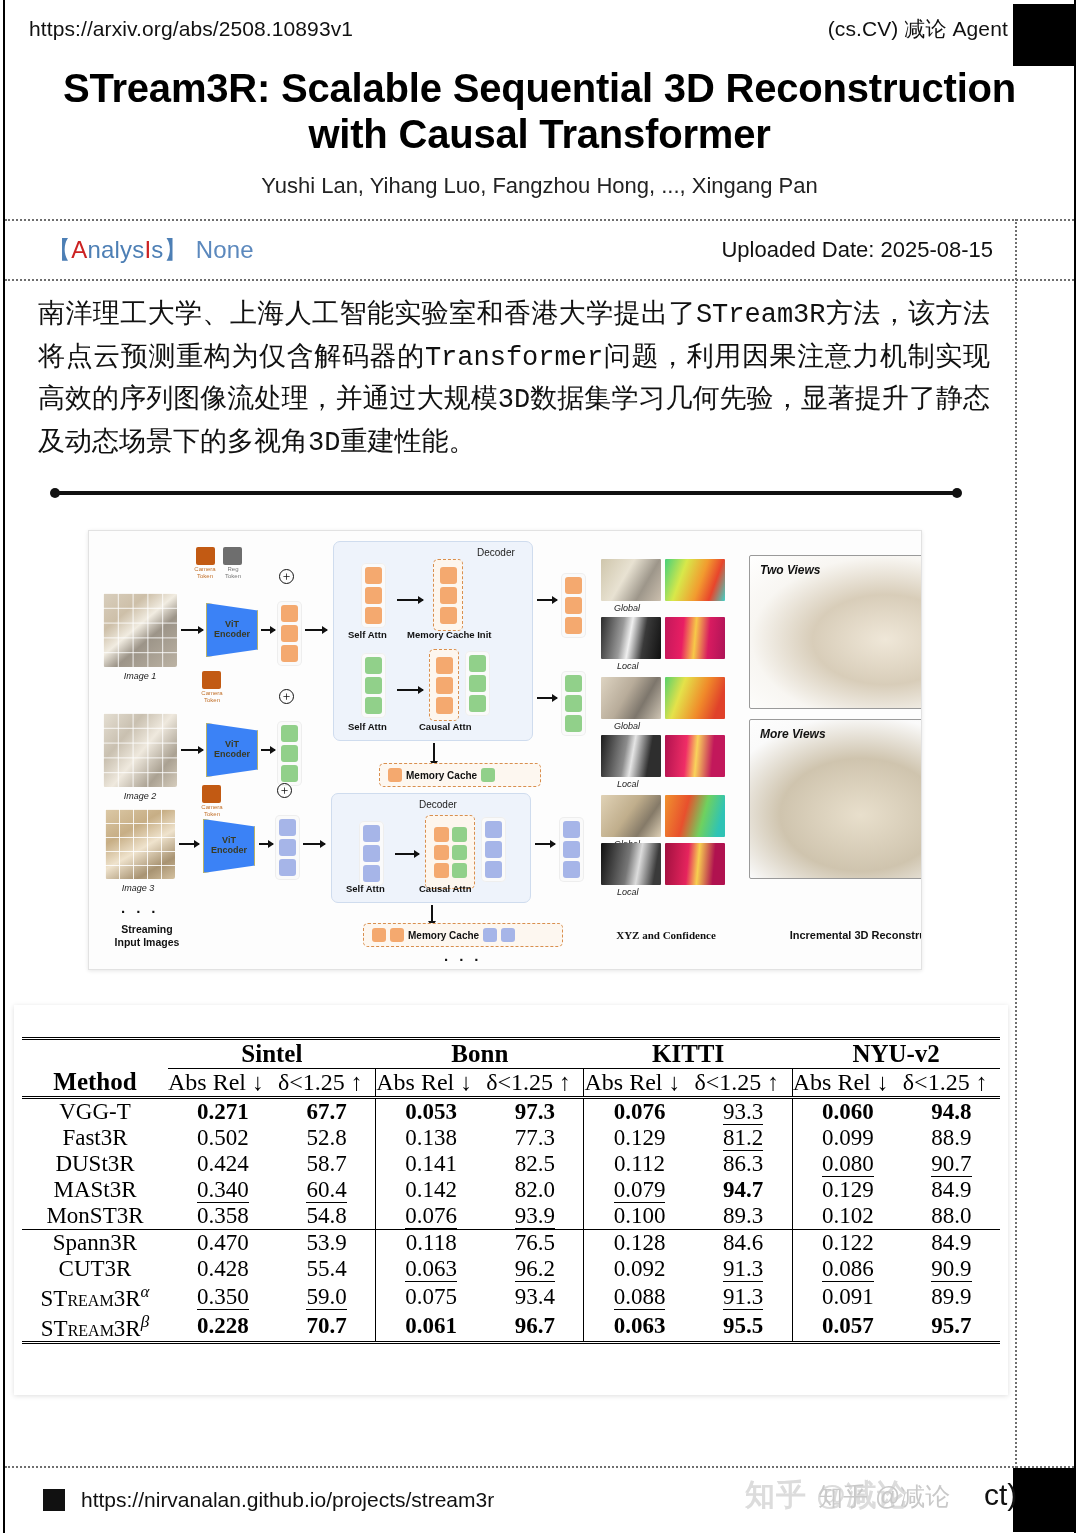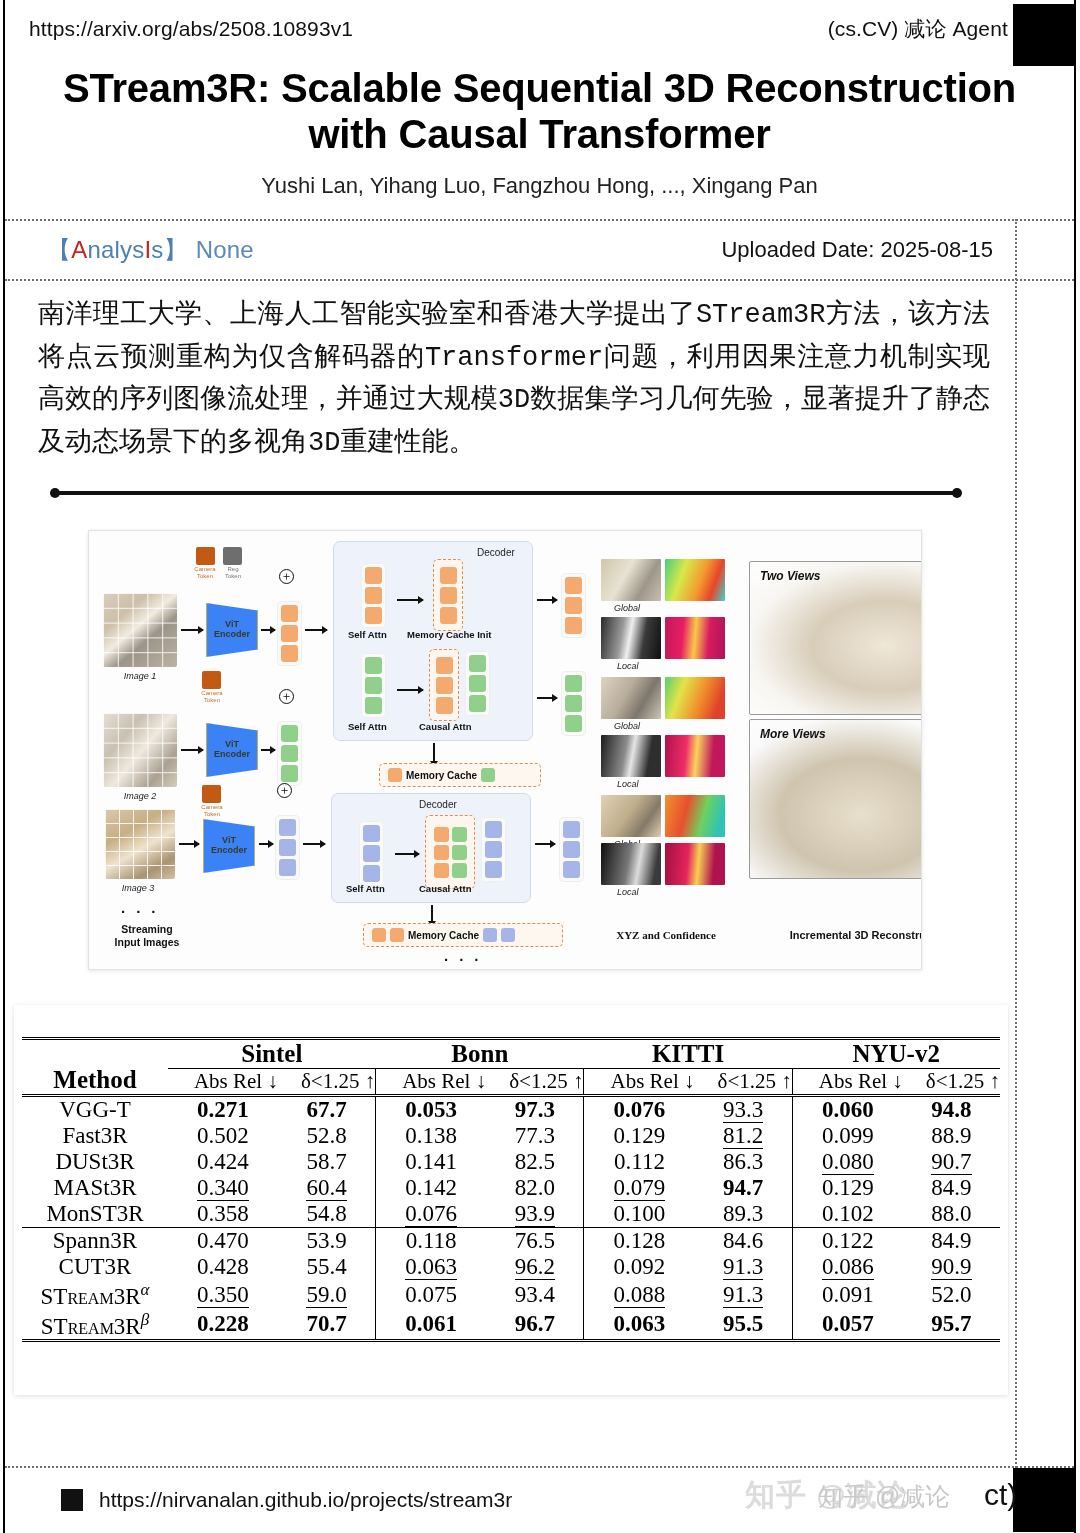--- a/index.html
+++ b/index.html
@@ -178,40 +178,40 @@
     border-collapse:collapse;
     font-family:"Liberation Serif", serif;
     color:#000;
   }
   table.results td, table.results th { padding:0; }
   .grp-head th {
     font-size:25px; font-weight:bold; text-align:center; padding-bottom:2px;
   }
   .grp-head th.sub { border-bottom:1.5px solid #000; }
   .metric-head td {
-    font-size:21px; text-align:right; padding:4px 0 6px 0; white-space:nowrap;
+    font-size:24px; text-align:left; padding:4px 0 6px 0; white-space:nowrap;
   }
   .method-cell {
     font-size:25px; font-weight:bold; text-align:center; vertical-align:bottom; padding-bottom:6px;
   }
   tbody td { font-size:23px; text-align:center; padding:1.5px 0; }
   tbody td.m { text-align:center; font-size:23px; }
   td.b { font-weight:bold; }
   td.u  > span { border-bottom:1.6px solid #000; padding-bottom:0px; }
   .sep-l { border-left:1.6px solid #000; }
   .grp-sep td { height:0; border-top:1.6px solid #000; padding:0; }
   .top-rule td { border-top:3px double #000; height:0; padding:0; }
   .bot-rule td { border-top:3px double #000; height:0; padding:0; }
   .sc { font-variant:small-caps; }
   .sup { font-size:17px; vertical-align:super; font-style:italic; }
 
   
   .footer {
     position:absolute; left:5px; top:1468px; width:1069px; height:63px;
-    display:flex; align-items:center; padding-left:56px;
+    display:flex; align-items:center; padding-left:38px;
   }
   .fav { width:22px; height:22px; background:#111; margin-right:16px; flex:0 0 auto; }
   .proj-url { font-size:21px; color:#111; }
   .watermark {
     position:absolute; left:745px; top:1473px; width:300px; height:44px;
     font-size:30px; font-weight:700; color:#dcdcdc;
     display:flex; align-items:center; white-space:nowrap; overflow:hidden;
     letter-spacing:1px;
   }
   .watermark2 {
@@ -355,21 +355,21 @@
     <div class="gl-cap" style="left:525px; top:190px;">Global</div>
     <div class="map" style="left:576px; top:146px; width:60px; height:42px;
                 background:linear-gradient(110deg,#58d06b,#e4e24a 28%,#f08a2a 60%,#e0412a 85%);"></div>
 
     <div class="map" style="left:512px; top:204px; width:60px; height:42px;
                 background:linear-gradient(100deg,#1c1c1c,#8c8c8c 40%,#e5e5e5 52%,#2e2e2e 78%);"></div>
     <div class="gl-cap" style="left:528px; top:248px;">Local</div>
     <div class="map" style="left:576px; top:204px; width:60px; height:42px;
                 background:linear-gradient(95deg,#b0124f,#ef2d66 35%,#f9d35b 52%,#c2185b 78%);"></div>
 
-    <div class="panel3d" style="left:660px; top:30px; width:248px; height:154px;
+    <div class="panel3d" style="left:660px; top:24px; width:248px; height:154px;
          background:radial-gradient(ellipse at 55% 55%, #efe7d8 0%, #d8cdb9 38%, #f8f6f2 70%, #ffffff 100%);text-align:center;">
       <div class="pl">Two Views</div>
     </div>
     <div class="panel3d" style="left:660px; top:188px; width:248px; height:160px;
          background:radial-gradient(ellipse at 45% 60%, #e8dfcc 0%, #cfc4ae 42%, #fafafa 74%, #ffffff 100%);">
       <div class="pl">More Views</div>
     </div>
 
     <div class="arwv" style="left:344px; top:212px; height:18px;"></div>
     <div class="memcache" style="left:290px; top:232px; width:162px; height:24px;">
@@ -585,21 +585,21 @@
           </tr>
           <tr>
             <td class="m"><span class="sc">STream3R</span><span class="sup">α</span></td>
             <td class="u"><span>0.350</span></td>
             <td class="u"><span>59.0</span></td>
             <td class="sep-l">0.075</td>
             <td class="">93.4</td>
             <td class="u sep-l"><span>0.088</span></td>
             <td class="u"><span>91.3</span></td>
             <td class="sep-l">0.091</td>
-            <td class="">52.0</td>
+            <td class="">89.9</td>
           </tr>
           <tr>
             <td class="m"><span class="sc">STream3R</span><span class="sup">β</span></td>
             <td class="b">0.228</td>
             <td class="b">70.7</td>
             <td class="b sep-l">0.061</td>
             <td class="b">96.7</td>
             <td class="b sep-l">0.063</td>
             <td class="b">95.5</td>
             <td class="b sep-l">0.057</td>

